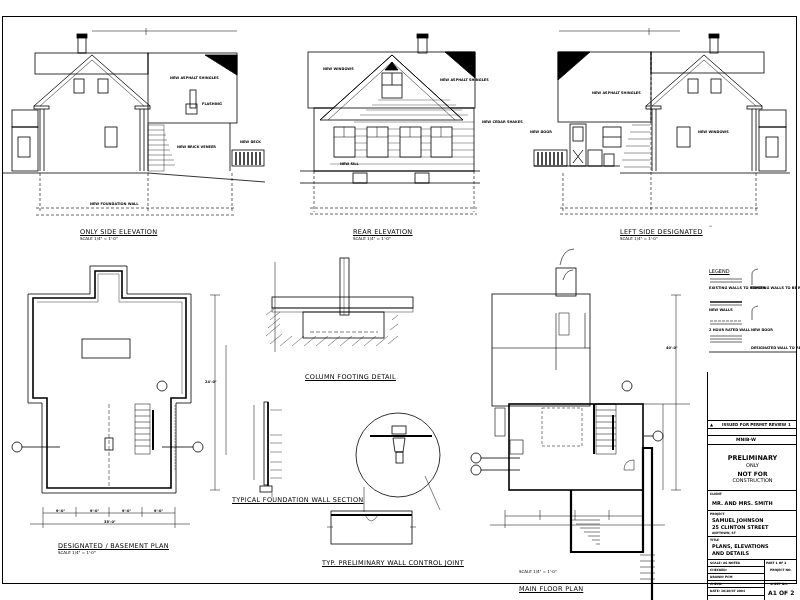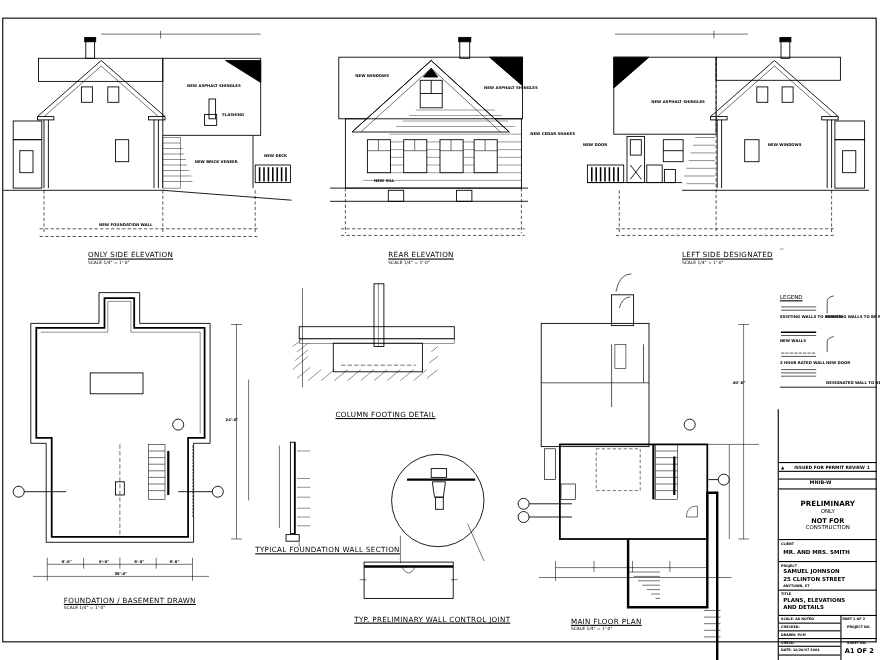--- a/index.html
+++ b/index.html
@@ -373,28 +373,28 @@
 
 <div class="lbl" style="left:80px;top:228px;">ONLY SIDE ELEVATION</div>
 <div class="scale" style="left:80px;top:236px;">SCALE 1/4" = 1'-0"</div>
 
 <div class="lbl" style="left:353px;top:228px;">REAR ELEVATION</div>
 <div class="scale" style="left:353px;top:236px;">SCALE 1/4" = 1'-0"</div>
 
 <div class="lbl" style="left:620px;top:228px;">LEFT SIDE DESIGNATED</div>
 <div class="scale" style="left:620px;top:236px;">SCALE 1/4" = 1'-0"</div>
 
-<div class="lbl" style="left:58px;top:542px;">FOUNDATION / BASEMENT DRAWN</div>
+<div class="lbl" style="left:58px;top:542px;">DESIGNATED / BASEMENT PLAN</div>
 <div class="scale" style="left:58px;top:550px;">SCALE 1/4" = 1'-0"</div>
 
 <div class="lbl" style="left:305px;top:373px;">COLUMN FOOTING DETAIL</div>
 <div class="lbl" style="left:232px;top:496px;">TYPICAL FOUNDATION WALL SECTION</div>
 <div class="lbl" style="left:322px;top:559px;">TYP. PRELIMINARY WALL CONTROL JOINT</div>
 
-<div class="lbl" style="left:519px;top:561px;">MAIN FLOOR PLAN</div>
+<div class="lbl" style="left:519px;top:585px;">MAIN FLOOR PLAN</div>
 <div class="scale" style="left:519px;top:569px;">SCALE 1/4" = 1'-0"</div>
 
 <div class="note" style="left:170px;top:76px;">NEW ASPHALT SHINGLES</div>
 <div class="note" style="left:202px;top:102px;">FLASHING</div>
 <div class="note" style="left:177px;top:145px;">NEW BRICK VENEER</div>
 <div class="note" style="left:240px;top:140px;">NEW DECK</div>
 <div class="note" style="left:90px;top:202px;">NEW FOUNDATION WALL</div>
 
 <div class="note" style="left:323px;top:67px;">NEW WINDOWS</div>
 <div class="note" style="left:482px;top:120px;">NEW CEDAR SHAKES</div>

